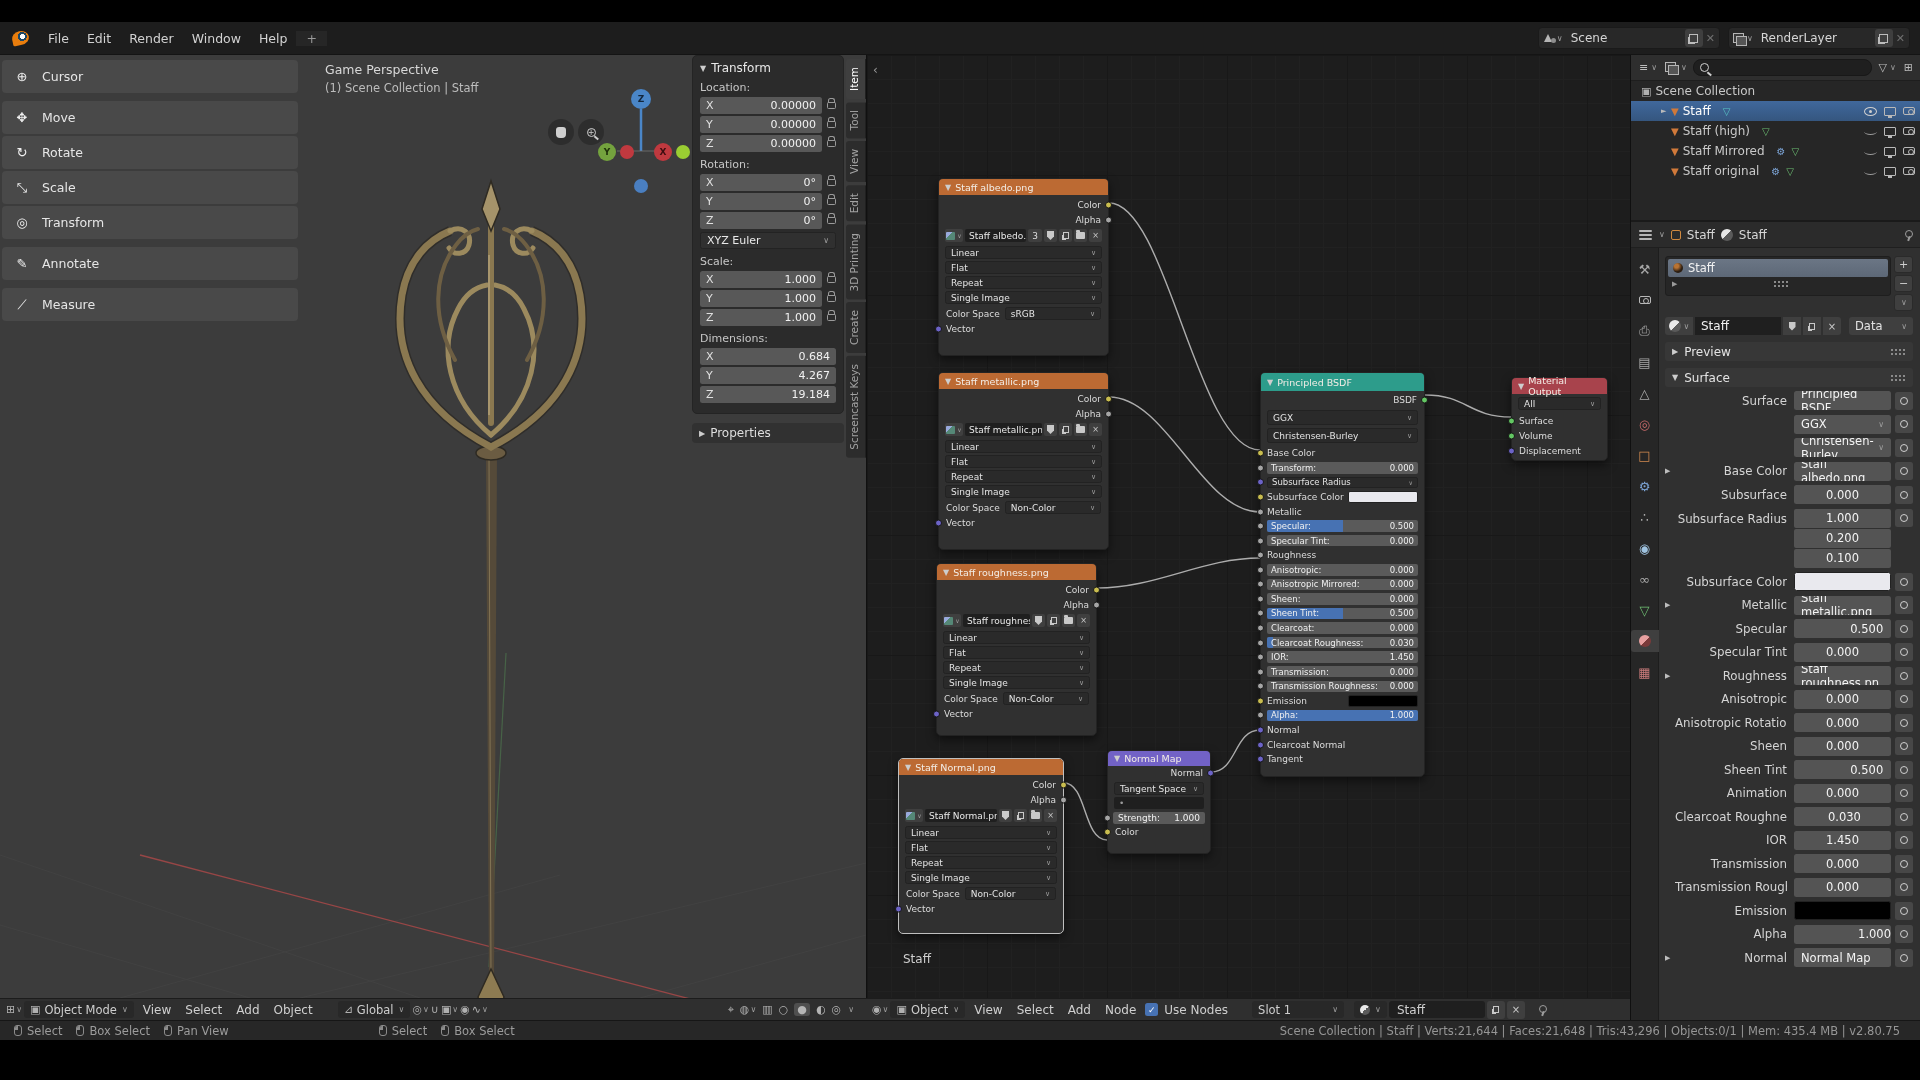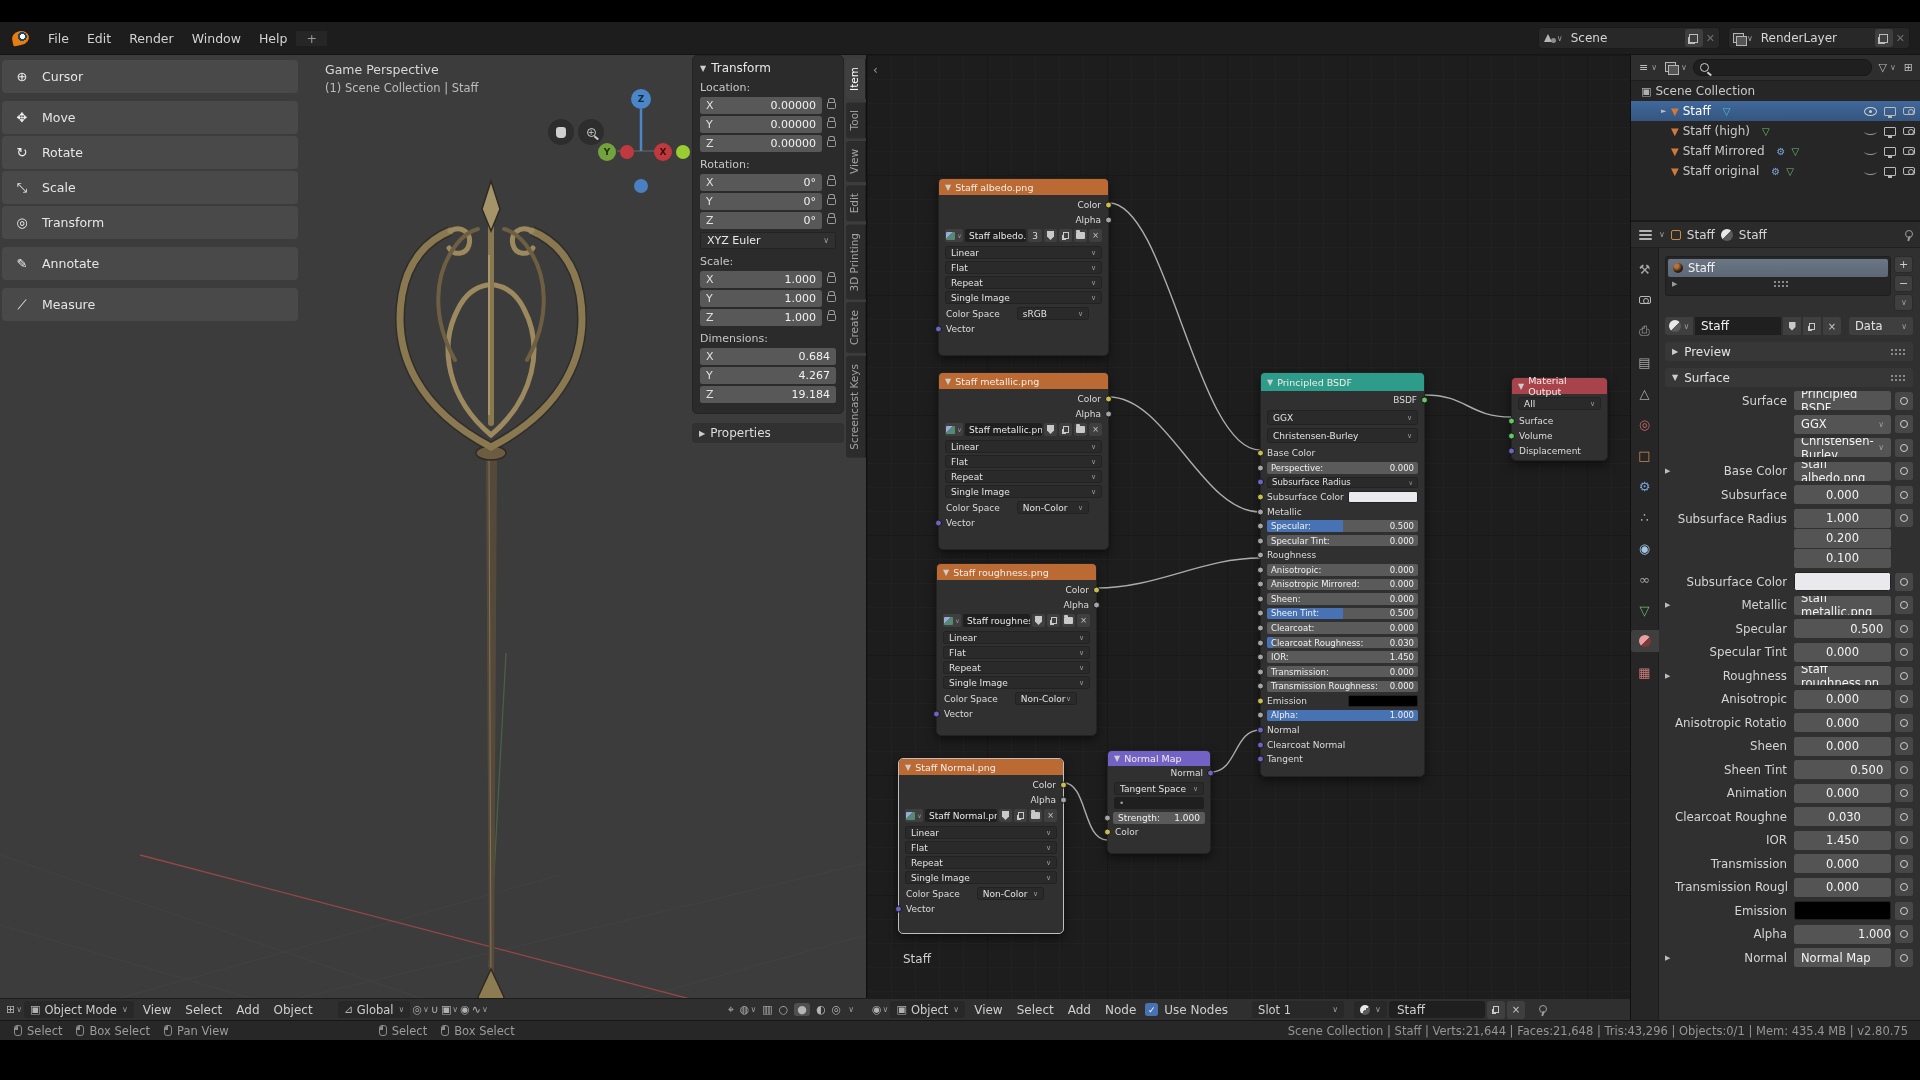--- a/index.html
+++ b/index.html
@@ -50,21 +50,21 @@
   .hdr-dd{display:flex;align-items:center;background:#282828;border-radius:3px;height:17px;padding:0 6px;gap:4px;font-size:11.5px}
   .hdr-ico{color:#b0b0b0;font-size:11px;display:flex;align-items:center}
 
   
   #statusbar{position:absolute;left:0;top:1020px;width:1920px;height:20px;background:#272727;
     display:flex;align-items:center;font-size:11.5px;color:#9c9c9c;border-top:1px solid #161616}
   .hint{display:flex;align-items:center;gap:5px;margin-left:14px}
   .hint.gapped{margin-left:150px}
   .i-mouse{width:8px;height:11px;border:1px solid #8b8b8b;border-radius:3px;position:relative}
   .i-mouse:before{content:"";position:absolute;left:0;top:0;width:3px;height:4px;background:#8b8b8b;border-radius:2px 0 0 0}
-  #status-stats{margin-left:auto;margin-right:12px;color:#969696}
+  #status-stats{margin-left:auto;margin-right:20px;color:#969696}
 
   
   #toolbar{position:absolute;left:2px;top:5px;width:296px;display:flex;flex-direction:column;gap:2px}
   .tool-btn{height:33px;display:flex;align-items:center;gap:10px;background:rgba(88,88,88,.45);
     border-radius:4px;padding:0 10px;font-size:12.5px;color:#e6e6e6}
   .tool-btn.active{background:#4f7cba;color:#fff}
   .tool-btn.gap-above{margin-top:6px}
   .tool-ico{width:20px;text-align:center;font-size:13px;color:#f0f0f0}
 
   
@@ -125,21 +125,21 @@
   .sock.out{right:-4px}
   .sock.in{left:-4px}
   .sk-yellow{background:#c9bd4f}
   .sk-gray{background:#a5a5a5}
   .sk-blue{background:#6c63c7}
   .sk-green{background:#63c763}
   .ndd{height:13px;background:#2a2a2a;border:1px solid #222;border-radius:2.5px;display:flex;align-items:center;
     padding:0 5px;margin:2px 6px;color:#e3e3e3}
   .ndd .chev{margin-left:auto;font-size:7px}
   .nrow-cs{display:flex;align-items:center;padding:0 7px;height:15px;gap:5px}
-  .nrow-cs .ndd{flex:1;margin:12px}
+  .nrow-cs .ndd{flex:1;margin:0}
   .img-row{display:flex;align-items:center;gap:2px;padding:0 6px;height:17px}
   .i-imgbtn{width:18px;height:13px;background:#3f3f3f;border-radius:2px;display:flex;align-items:center;justify-content:center;gap:1px}
   .i-imgpic{width:9px;height:8px;background:linear-gradient(135deg,#9ad 40%,#587 40%);border-radius:1px}
   .nname{flex:1;height:13px;background:#1f1f1f;border-radius:2px;display:flex;align-items:center;padding:0 4px;color:#e8e8e8;overflow:hidden;white-space:nowrap}
   .nusers{height:13px;background:#3f3f3f;border-radius:2px;padding:0 4px;display:flex;align-items:center}
   .nico{width:13px;height:13px;background:#3f3f3f;border-radius:2px;display:flex;align-items:center;justify-content:center;color:#c9c9c9;font-size:8px}
   .i-shield{width:7px;height:9px;background:#c9c9c9;clip-path:polygon(0 0,100% 0,100% 60%,50% 100%,0 60%)}
   .i-copy-s{width:6px;height:7px;border:1px solid #c9c9c9;box-shadow:-2px 2px 0 -1px #c9c9c9}
   .i-folder{width:9px;height:7px;background:#c9c9c9;border-radius:1px;position:relative}
   .i-folder:before{content:"";position:absolute;left:0;top:-2px;width:4px;height:2px;background:#c9c9c9;border-radius:1px 1px 0 0}
@@ -811,21 +811,21 @@
         <div class="prow kplain">
             <span class="sock in sk-yellow"></span>
             <span class="v-plain">Base Color</span>
 
           </div>
           <div class="prow kslider">
             <span class="sock in sk-gray"></span>
 
             <div class="v-slider">
               <span class="nfill" style="width: 0%;"></span>
-              <span>Perspective:</span>
+              <span>Transform:</span>
               <span>0.000</span>
             </div>
 
           </div>
           <div class="prow kdrop">
             <span class="sock in sk-blue"></span>
 
             <div class="v-drop">
               <span>Subsurface Radius</span>
               <span class="chev">∨</span>

